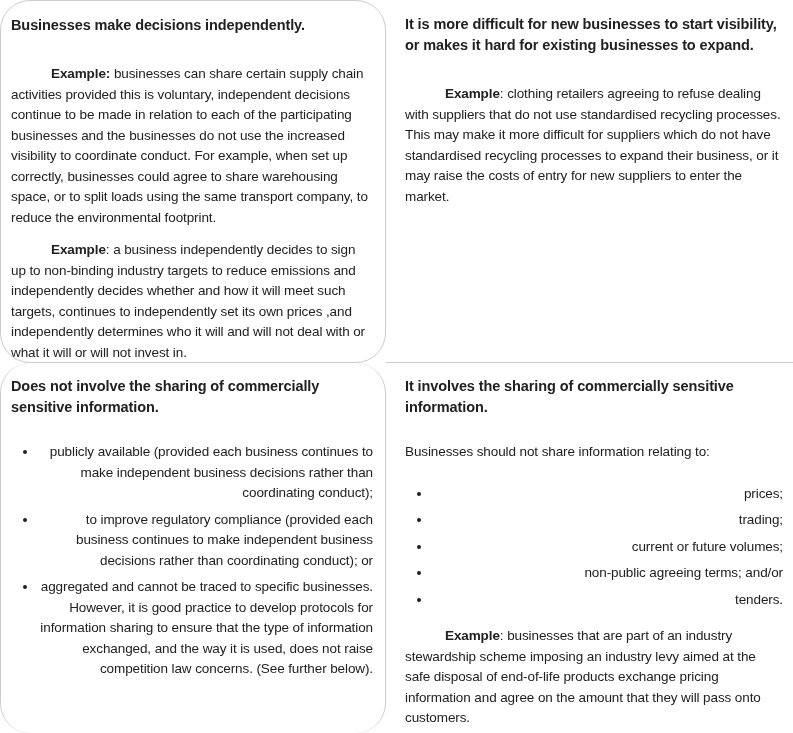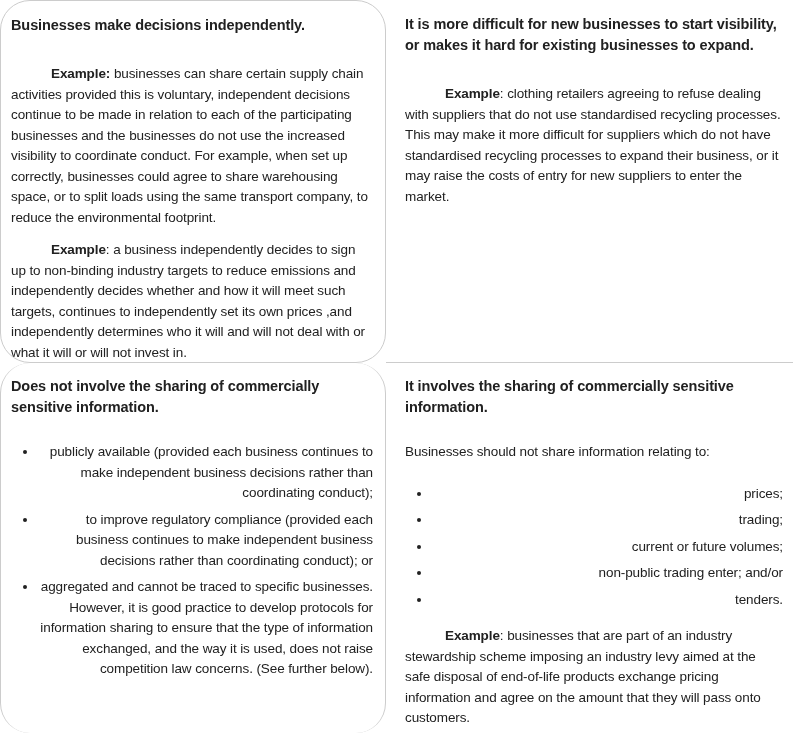--- a/index.html
+++ b/index.html
@@ -101,19 +101,19 @@
     </ul>
   </div>
 
   <div class="cell col-right row-2">
     <h4 class="cell-heading">It involves the sharing of commercially sensitive information.</h4>
     <p class="intro">Businesses should not share information relating to:</p>
     <ul>
       <li>prices;</li>
       <li>trading;</li>
       <li>current or future volumes;</li>
-      <li>non-public trading enter; and/or</li>
+      <li>non-public agreeing terms; and/or</li>
       <li>tenders.</li>
     </ul>
     <p><span class="lead">Example</span><span>: businesses that are part of an industry stewardship scheme imposing an industry levy aimed at the safe disposal of end-of-life products exchange pricing information and agree on the amount that they will pass onto customers.</span></p>
   </div>
 
 </div>
 
 </body></html>

